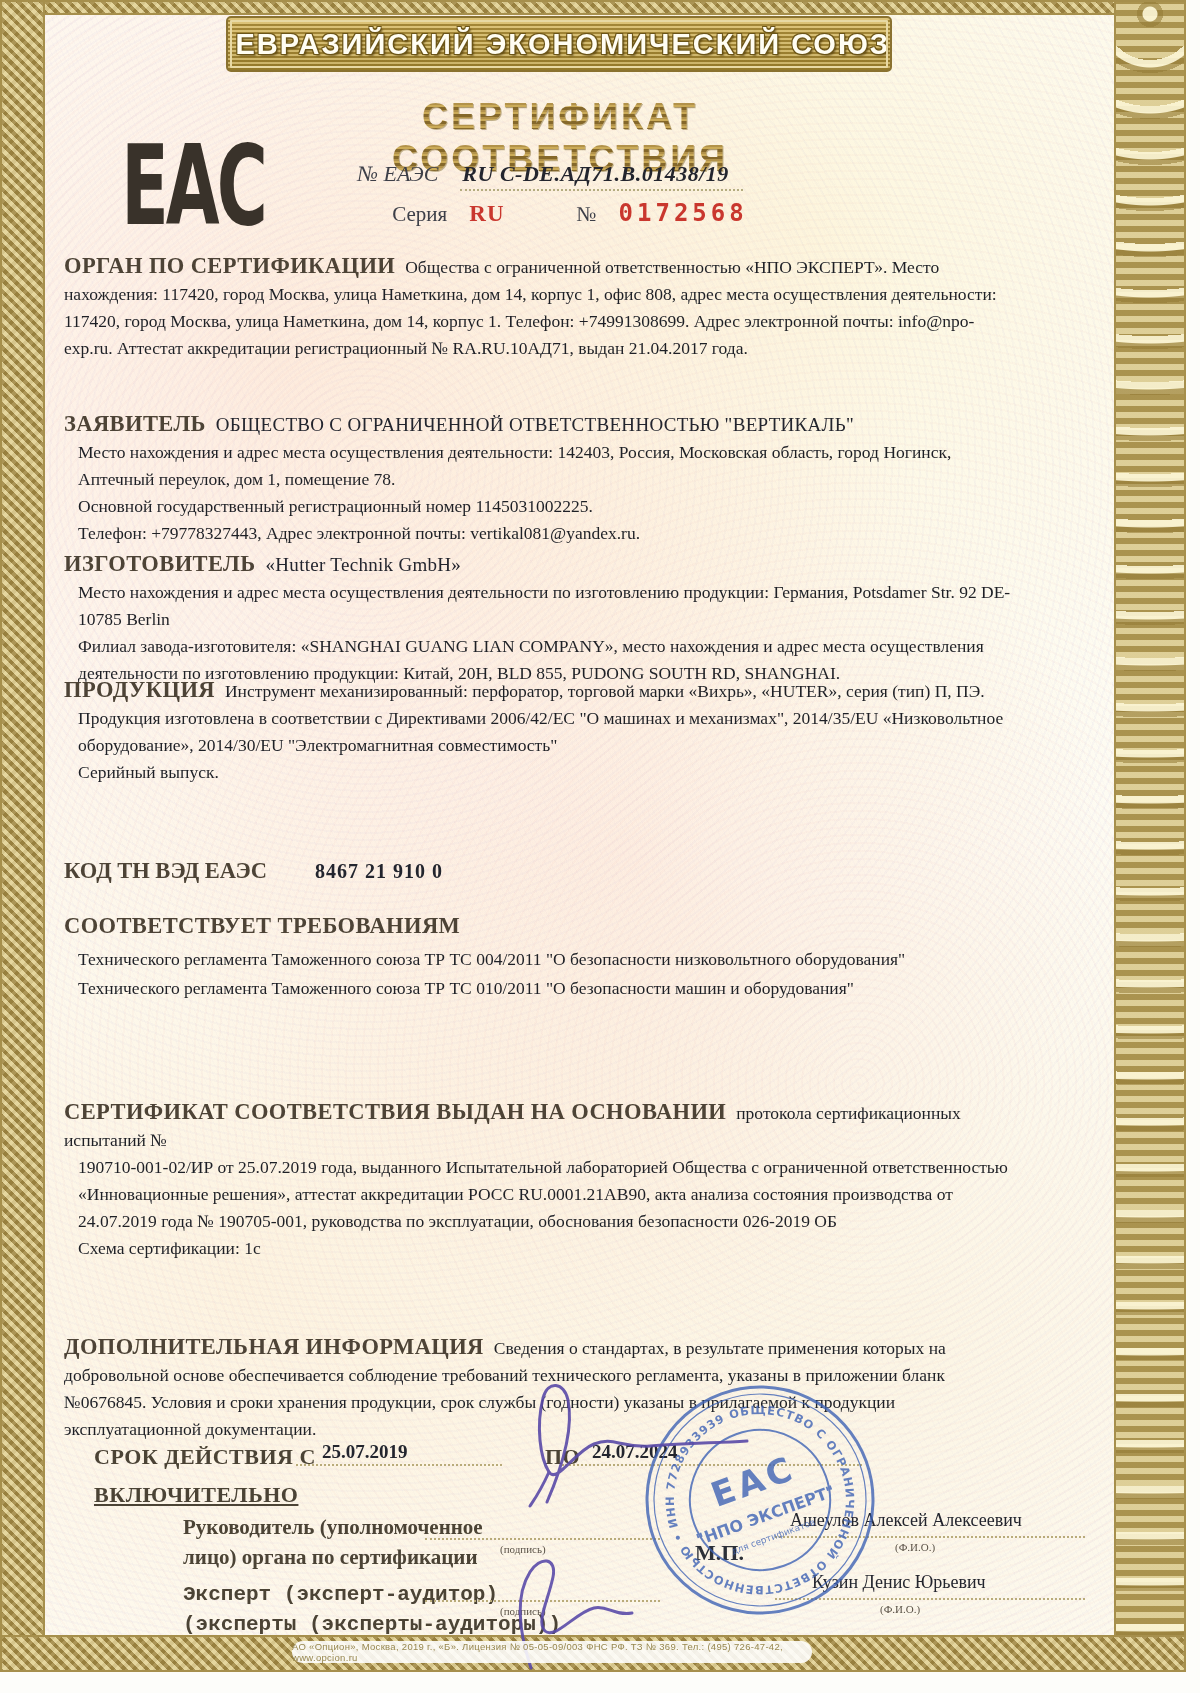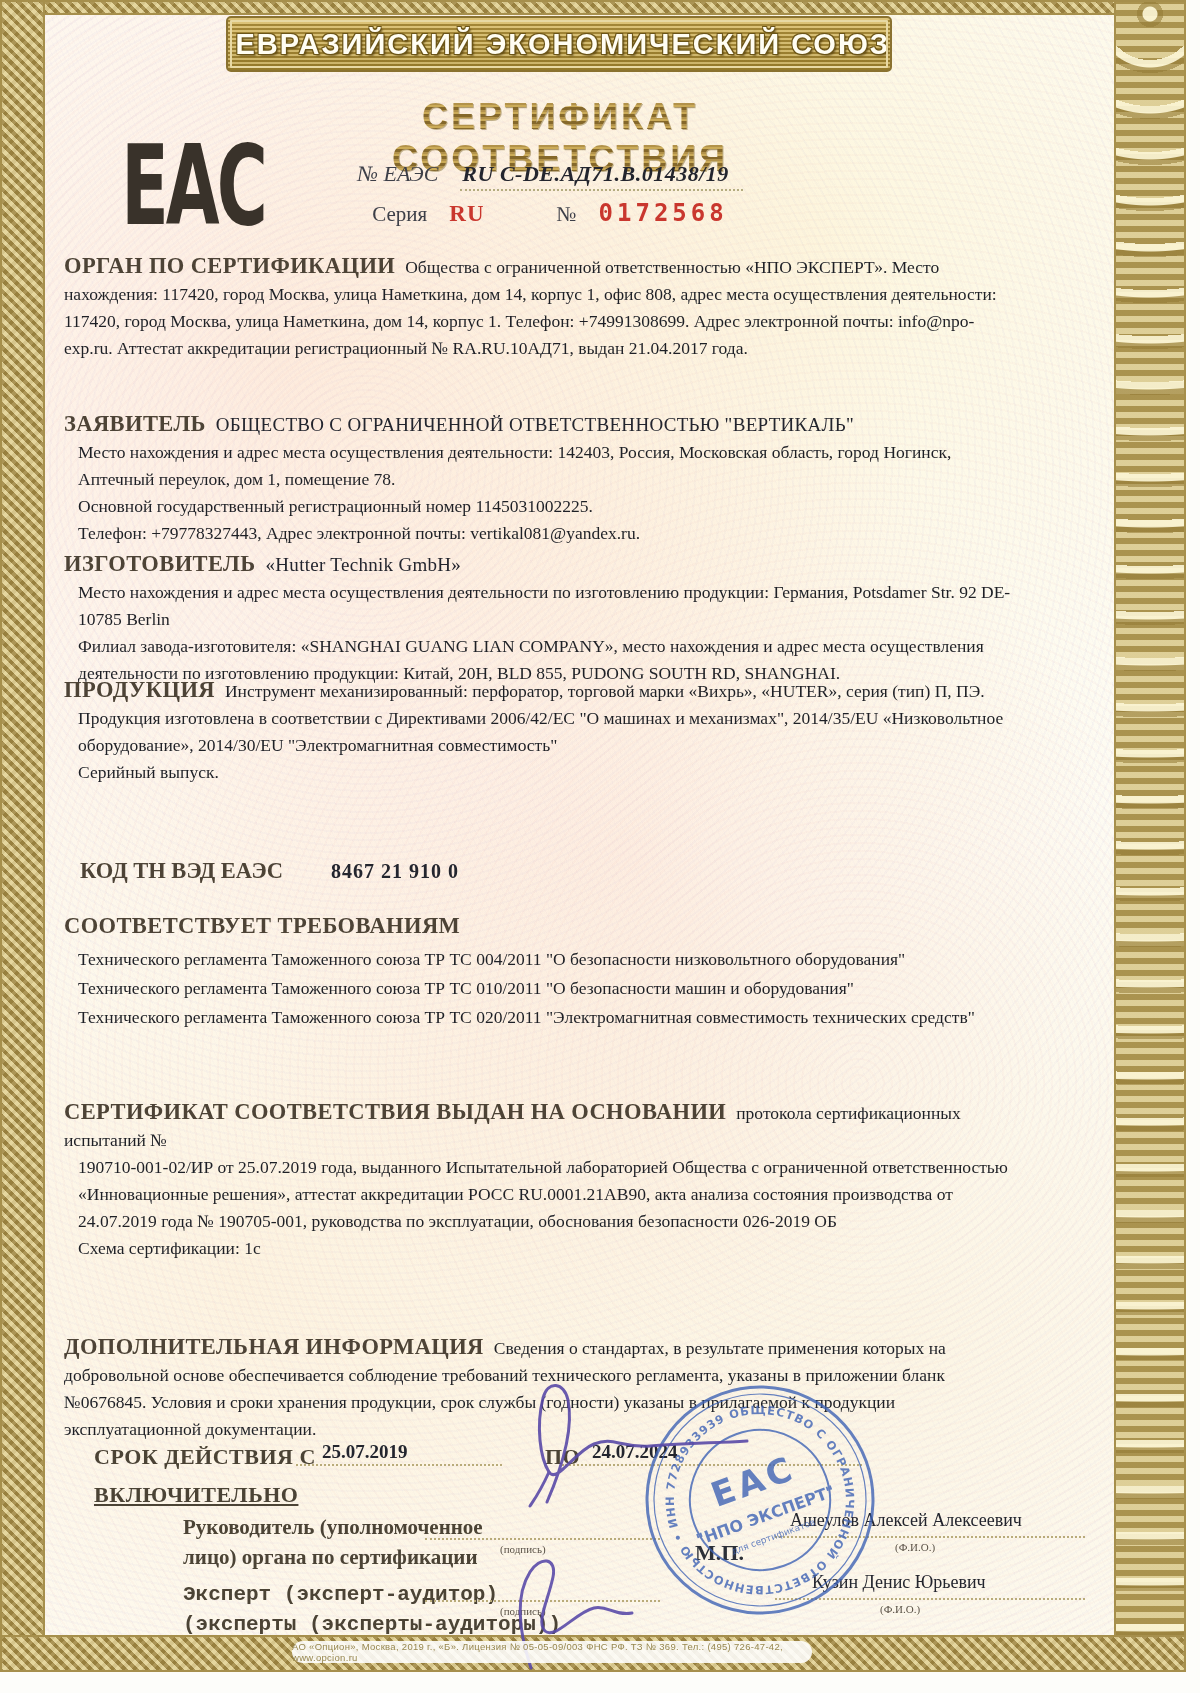--- a/index.html
+++ b/index.html
@@ -61,36 +61,36 @@
       -webkit-background-clip:text;background-clip:text;color:transparent;
       filter:drop-shadow(1px 1px 0 rgba(120,95,30,.45));}}
 
   .num-row{position:absolute;left:0;top:161px;width:1100px;display:flex;justify-content:center;
     align-items:baseline;gap:22px;font-style:italic;}
   .num-label{font-size:22px;color:#3d3f48;}
   .num-value{font-size:22px;font-weight:bold;color:#23252e;letter-spacing:.5px;
     border-bottom:2px dotted #b4ac80;padding:0 14px 2px 2px;}
 
   .series-row{position:absolute;left:0;top:199px;width:1100px;display:flex;justify-content:center;
-    align-items:baseline;gap:22px;}
+    align-items:baseline;gap:22px;padding-left:20px;}
   .series-label{font-size:21px;color:#3d3f48;}
   .series-value{font-size:23px;font-weight:bold;color:#c9372e;letter-spacing:1px;margin-right:50px;}
   .blank-label{font-size:21px;color:#3d3f48;}
   .blank-value{font-family:"DejaVu Sans Mono",monospace;font-size:24px;font-weight:bold;
     color:#c9372e;letter-spacing:4px;}
 
   
   .sec{position:absolute;left:64px;width:950px;font-size:17.5px;line-height:27px;color:#1e2026;}
   .sec .h{font-weight:bold;font-size:22.5px;color:#4d4336;letter-spacing:.4px;padding-right:10px;}
   .sec .cap{font-size:19px;color:#23252e;letter-spacing:.3px;}
   .sec p{margin:0;padding-left:14px;}
   .sec .noind{padding-left:0;}
 
   .kod-row{position:absolute;left:64px;top:858px;display:flex;align-items:baseline;gap:48px;}
-  .kod-row .h{font-weight:bold;font-size:22.5px;color:#4d4336;margin-left:16px;}
+  .kod-row .h{font-weight:bold;font-size:22.5px;color:#4d4336;}
   .kod-row .v{font-size:20px;font-weight:bold;color:#23252e;letter-spacing:1px;}
 
   .validity-label{position:absolute;left:64px;font-weight:bold;font-size:22px;color:#4b4335;letter-spacing:.5px;margin-left:30px;}
   .date{position:absolute;font-size:19px;font-weight:bold;color:#23252e;}
   .dotline{position:absolute;border-bottom:2px dotted #b9ab7a;height:0;}
 
   .role{position:absolute;left:183px;font-weight:bold;font-size:21px;line-height:30px;color:#4b4335;}
   .caption{position:absolute;font-size:11px;color:#5a5247;}
   .fio-name{position:absolute;font-size:18px;color:#23252e;}
   .mp{position:absolute;left:695px;top:1540px;font-weight:bold;font-size:22px;color:#2c3038;}
@@ -161,21 +161,20 @@
 
   <div class="kod-row">
     <span class="h">КОД ТН ВЭД ЕАЭС</span>
     <span class="v">8467 21 910 0</span>
   </div>
 
   <div class="sec" style="top:912px;">
     <p class="noind" style="margin-bottom:4px;"><span class="h">СООТВЕТСТВУЕТ ТРЕБОВАНИЯМ</span></p>
     <p style="line-height:29px;">Технического регламента Таможенного союза ТР ТС 004/2011 "О безопасности низковольтного оборудования"</p>
     <p style="line-height:29px;">Технического регламента Таможенного союза ТР ТС 010/2011 "О безопасности машин и оборудования"</p>
-    <p style="line-height:29px;">Технического регламента Таможенного союза ТР ТС 020/2011 "Электромагнитная совместимость технических средств"</p>
   </div>
 
   <div class="sec" style="top:1098px;">
     <p class="noind"><span class="h">СЕРТИФИКАТ СООТВЕТСТВИЯ ВЫДАН НА ОСНОВАНИИ</span><span>протокола сертификационных испытаний №</span></p>
     <p>190710-001-02/ИР от 25.07.2019 года, выданного Испытательной лабораторией Общества с ограниченной ответственностью «Инновационные решения», аттестат аккредитации РОСС RU.0001.21АВ90, акта анализа состояния производства от 24.07.2019 года № 190705-001, руководства по эксплуатации, обоснования безопасности 026-2019 ОБ</p>
     <p>Схема сертификации: 1с</p>
   </div>
 
   <div class="sec" style="top:1333px;">
     <p class="noind"><span class="h">ДОПОЛНИТЕЛЬНАЯ ИНФОРМАЦИЯ</span><span>Сведения о стандартах, в результате применения которых на добровольной основе обеспечивается соблюдение требований технического регламента, указаны в приложении бланк №0676845. Условия и сроки хранения продукции, срок службы (годности) указаны в прилагаемой к продукции эксплуатационной документации.</span></p>

